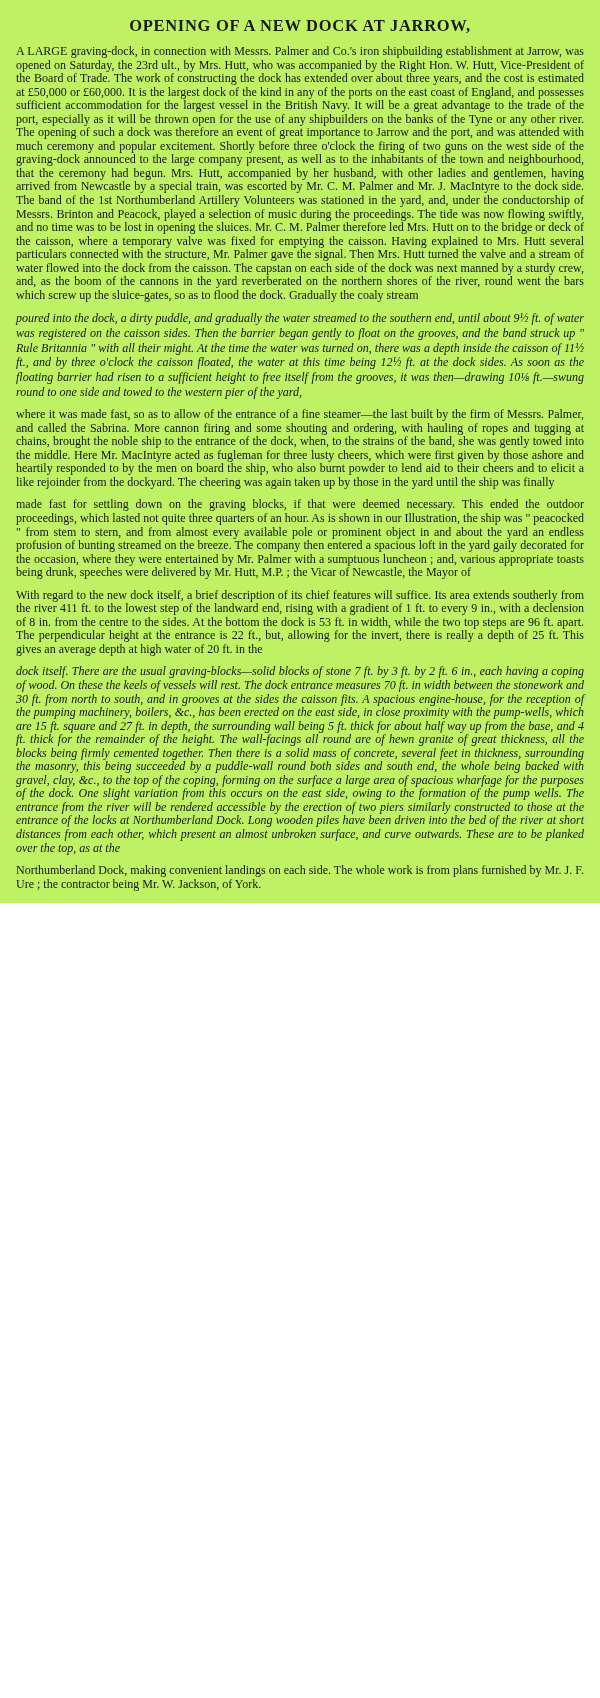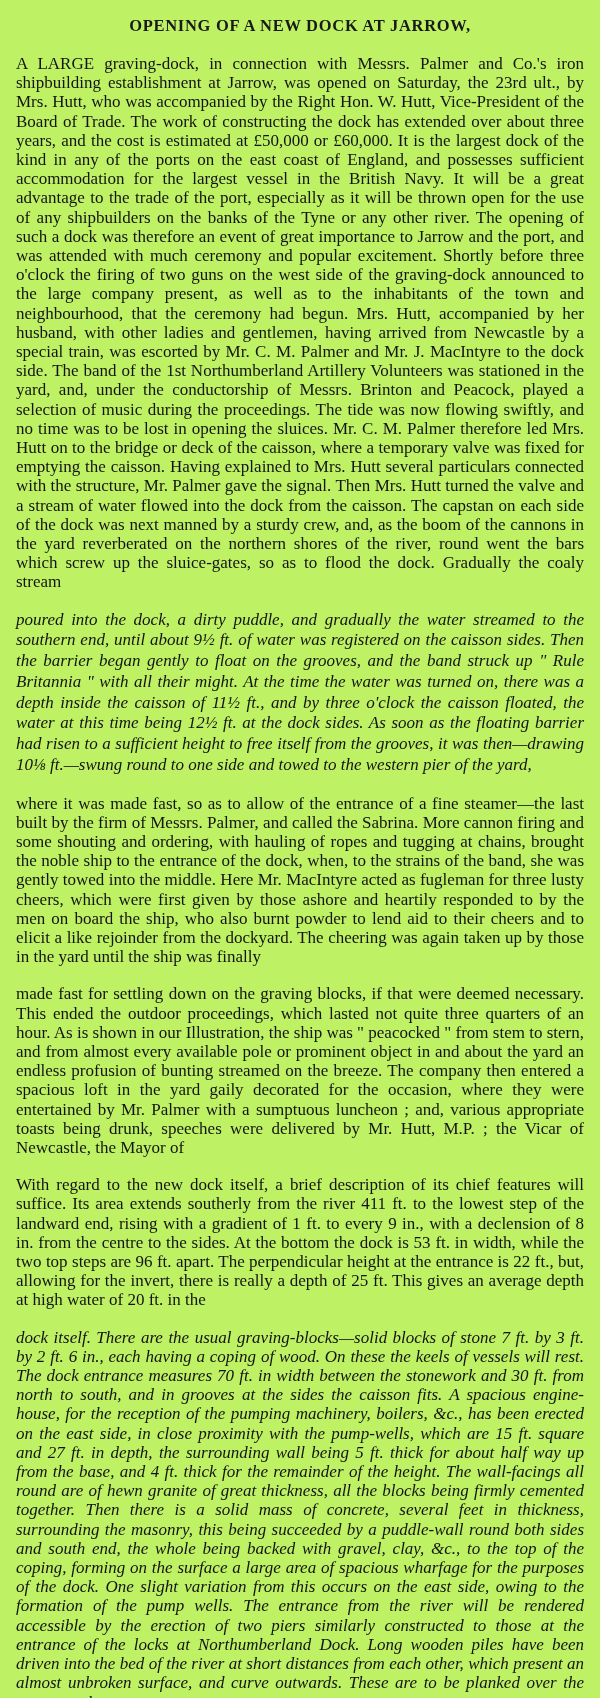--- a/index.html
+++ b/index.html
@@ -28,22 +28,22 @@
     text-transform: uppercase;
   }
   .subhead {
     text-align: center;
     font-size: 12.5px;
     letter-spacing: 0.5px;
     margin: 0 0 6px 0;
     text-transform: uppercase;
   }
   p.body {
-    margin: 18px 0 2px 0;
-    font-size: 17px;
+    margin: 9px 0 2px 0;
+    font-size: 12px;
     line-height: 1.165;
     text-align: justify;
     text-justify: inter-word;
     hyphens: none;
   }
   p.body.tight {
     line-height: 1.13;
   }
   p.body.med {
     line-height: 1.22;
@@ -71,14 +71,15 @@
 
   <p class="body tight gap-md">where it was made fast, so as to allow of the entrance of a fine steamer—the last built by the firm of Messrs. Palmer, and called the Sabrina. More cannon firing and some shouting and ordering, with hauling of ropes and tugging at chains, brought the noble ship to the entrance of the dock, when, to the strains of the band, she was gently towed into the middle. Here Mr. MacIntyre acted as fugleman for three lusty cheers, which were first given by those ashore and heartily responded to by the men on board the ship, who also burnt powder to lend aid to their cheers and to elicit a like rejoinder from the dockyard. The cheering was again taken up by those in the yard until the ship was finally</p>
 
   <p class="body tight gap-md">made fast for settling down on the graving blocks, if that were deemed necessary. This ended the outdoor proceedings, which lasted not quite three quarters of an hour. As is shown in our Illustration, the ship was " peacocked " from stem to stern, and from almost every available pole or prominent object in and about the yard an endless profusion of bunting streamed on the breeze. The company then entered a spacious loft in the yard gaily decorated for the occasion, where they were entertained by Mr. Palmer with a sumptuous luncheon ; and, various appropriate toasts being drunk, speeches were delivered by Mr. Hutt, M.P. ; the Vicar of Newcastle, the Mayor of</p>
 
 
   <p class="body tight">With regard to the new dock itself, a brief description of its chief features will suffice. Its area extends southerly from the river 411 ft. to the lowest step of the landward end, rising with a gradient of 1 ft. to every 9 in., with a declension of 8 in. from the centre to the sides. At the bottom the dock is 53 ft. in width, while the two top steps are 96 ft. apart. The perpendicular height at the entrance is 22 ft., but, allowing for the invert, there is really a depth of 25 ft. This gives an average depth at high water of 20 ft. in the</p>
 
   <p class="body tight gap-sm">dock itself. There are the usual graving-blocks—solid blocks of stone 7 ft. by 3 ft. by 2 ft. 6 in., each having a coping of wood. On these the keels of vessels will rest. The dock entrance measures 70 ft. in width between the stonework and 30 ft. from north to south, and in grooves at the sides the caisson fits. A spacious engine-house, for the reception of the pumping machinery, boilers, &amp;c., has been erected on the east side, in close proximity with the pump-wells, which are 15 ft. square and 27 ft. in depth, the surrounding wall being 5 ft. thick for about half way up from the base, and 4 ft. thick for the remainder of the height. The wall-facings all round are of hewn granite of great thickness, all the blocks being firmly cemented together. Then there is a solid mass of concrete, several feet in thickness, surrounding the masonry, this being succeeded by a puddle-wall round both sides and south end, the whole being backed with gravel, clay, &amp;c., to the top of the coping, forming on the surface a large area of spacious wharfage for the purposes of the dock. One slight variation from this occurs on the east side, owing to the formation of the pump wells. The entrance from the river will be rendered accessible by the erection of two piers similarly constructed to those at the entrance of the locks at Northumberland Dock. Long wooden piles have been driven into the bed of the river at short distances from each other, which present an almost unbroken surface, and curve outwards. These are to be planked over the top, as at the</p>
 
+  <p class="body tight">Northumberland Dock, making convenient landings on each side. The whole work is from plans furnished by Mr. J. F. Ure ; the contractor being Mr. W. Jackson, of York.</p>
 
 </div>
 
 </body></html>

